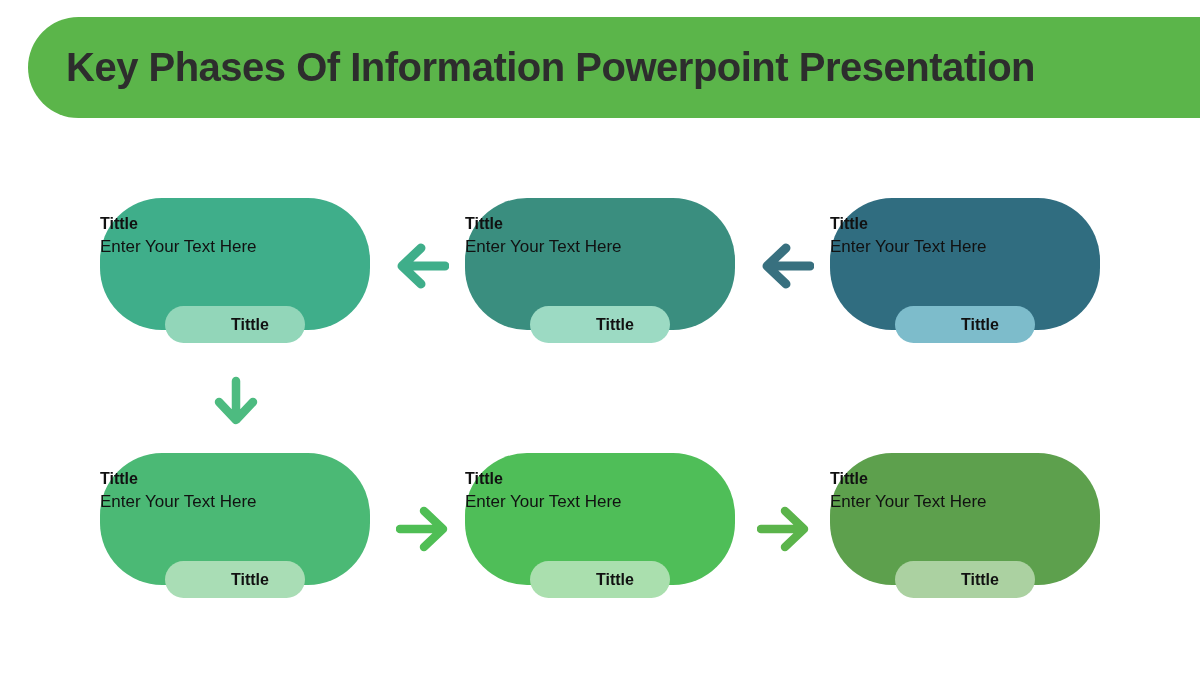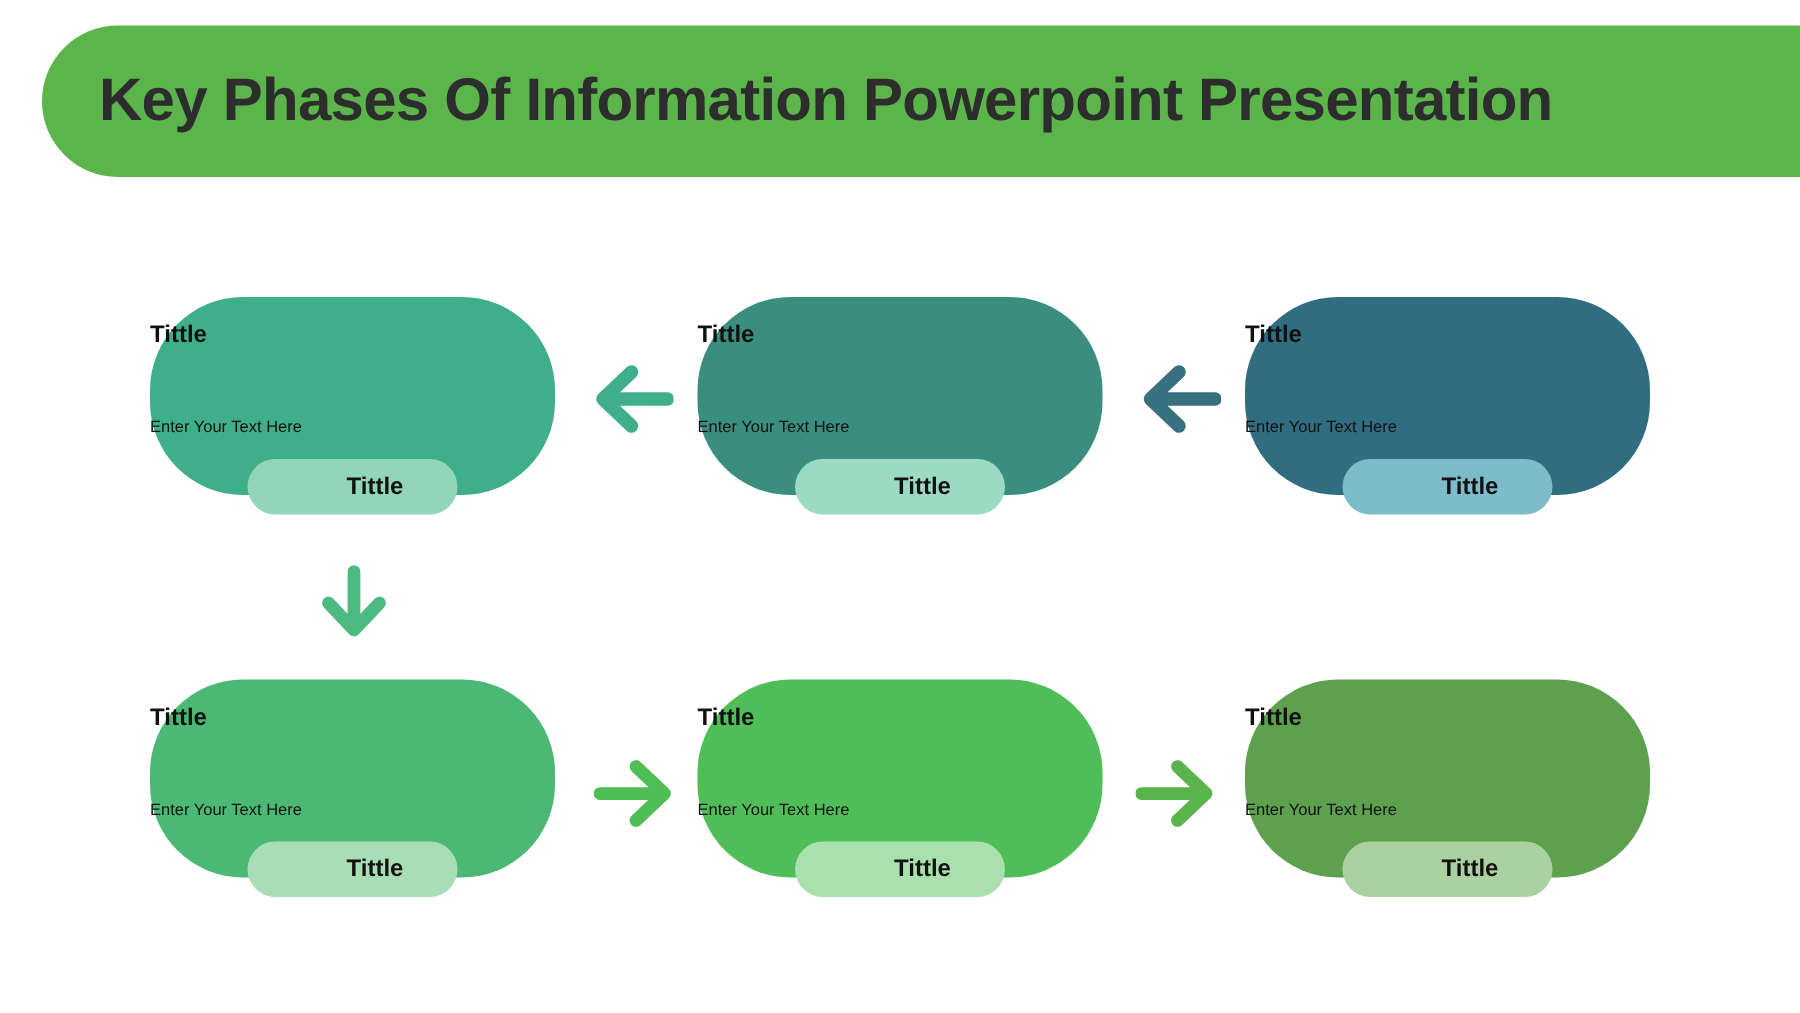--- a/index.html
+++ b/index.html
@@ -41,23 +41,22 @@
   .col-2{left:465px;}
   .col-3{left:830px;}
 
   .phase-title{
     padding-top:15px;
     font-size:16px;
     font-weight:bold;
     line-height:22px;
   }
   .phase-body{
-    font-size:11px;
+    font-size:17px;
     line-height:23px;
-    margin-top:39px;
   }
 
   .badge{
     position:absolute;
     left:50%;
     transform:translateX(-50%);
     bottom:-13px;
     width:140px;height:37px;
     border-radius:18.5px;
     display:flex;align-items:center;justify-content:center;

